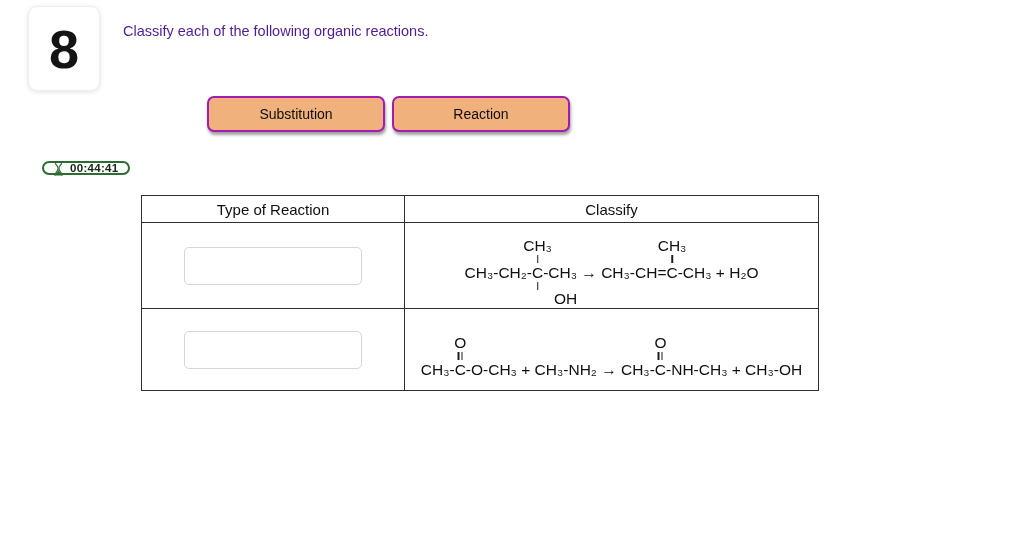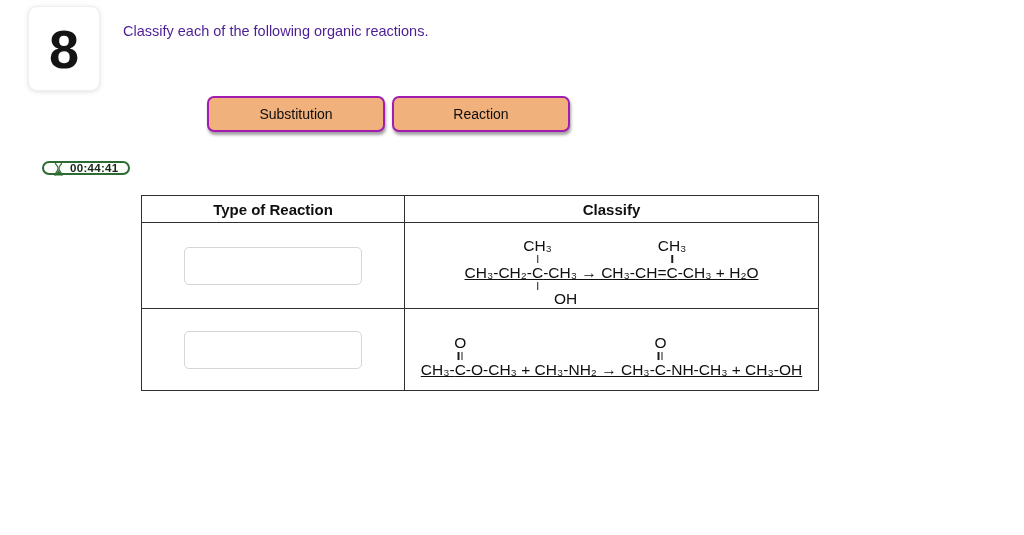--- a/index.html
+++ b/index.html
@@ -31,34 +31,34 @@
     border:2px solid #2E6B33;border-radius:14px;background:#fbfdfa;
     display:inline-flex;align-items:center;gap:5px;padding:0 10px 0 8px;margin-top:44px;
   }
   .timer-text{font-size:11.5px;font-weight:700;color:#16261a;letter-spacing:0.3px;}
   
   .rxtable{
     position:absolute;left:141px;top:195px;width:677px;
     border-collapse:collapse;table-layout:fixed;
   }
   .rxtable th,.rxtable td{border:1.5px solid #2F2F2F;padding:0;}
-  .rxtable th{height:26px;font-size:15px;font-weight:700;color:#0f0f0f;text-align:center;}
+  .rxtable th{height:26px;font-size:15px;font-weight:400;color:#0f0f0f;text-align:center;}
   .rxtable td{vertical-align:middle;}
   tr.row-a td{height:82px;}
   tr.row-b td,tr.row-c td{height:81px;}
   .answer-cell{text-align:center;}
   .dropzone{
     width:178px;height:38px;box-sizing:border-box;margin:0 auto;
     border:1px solid #d6d6d6;border-radius:5px;background:#fff;
   }
   .rx-cell{text-align:center;}
   .reaction{display:inline-block;font-size:0;white-space:nowrap;}
   .frag{
     position:relative;display:inline-block;vertical-align:top;
-    font-size:15.5px;line-height:19px;white-space:nowrap;color:#101010;text-decoration:underline;
+    font-size:15.5px;line-height:19px;white-space:nowrap;color:#101010;
   }
   .rx-both .frag{padding-top:26px;padding-bottom:26px;}
   .rx-top  .frag{padding-top:26px;}
   .rx-bottom .frag{padding-bottom:26px;}
   .lbl-top{position:absolute;top:0;left:50%;transform:translateX(-50%);height:18px;line-height:18px;white-space:nowrap;}
   .lbl-bottom{position:absolute;bottom:0;left:50%;transform:translateX(-50%);height:18px;line-height:18px;white-space:nowrap;margin-left:28px;}
   .bond{position:absolute;left:50%;transform:translateX(-50%);display:flex;gap:2px;}
   .bond-top{top:18px;height:8px;}
   .bond-bottom{bottom:18px;height:8px;}
   .bond i{display:block;width:1.5px;height:8px;background:#1d1d1d;}

